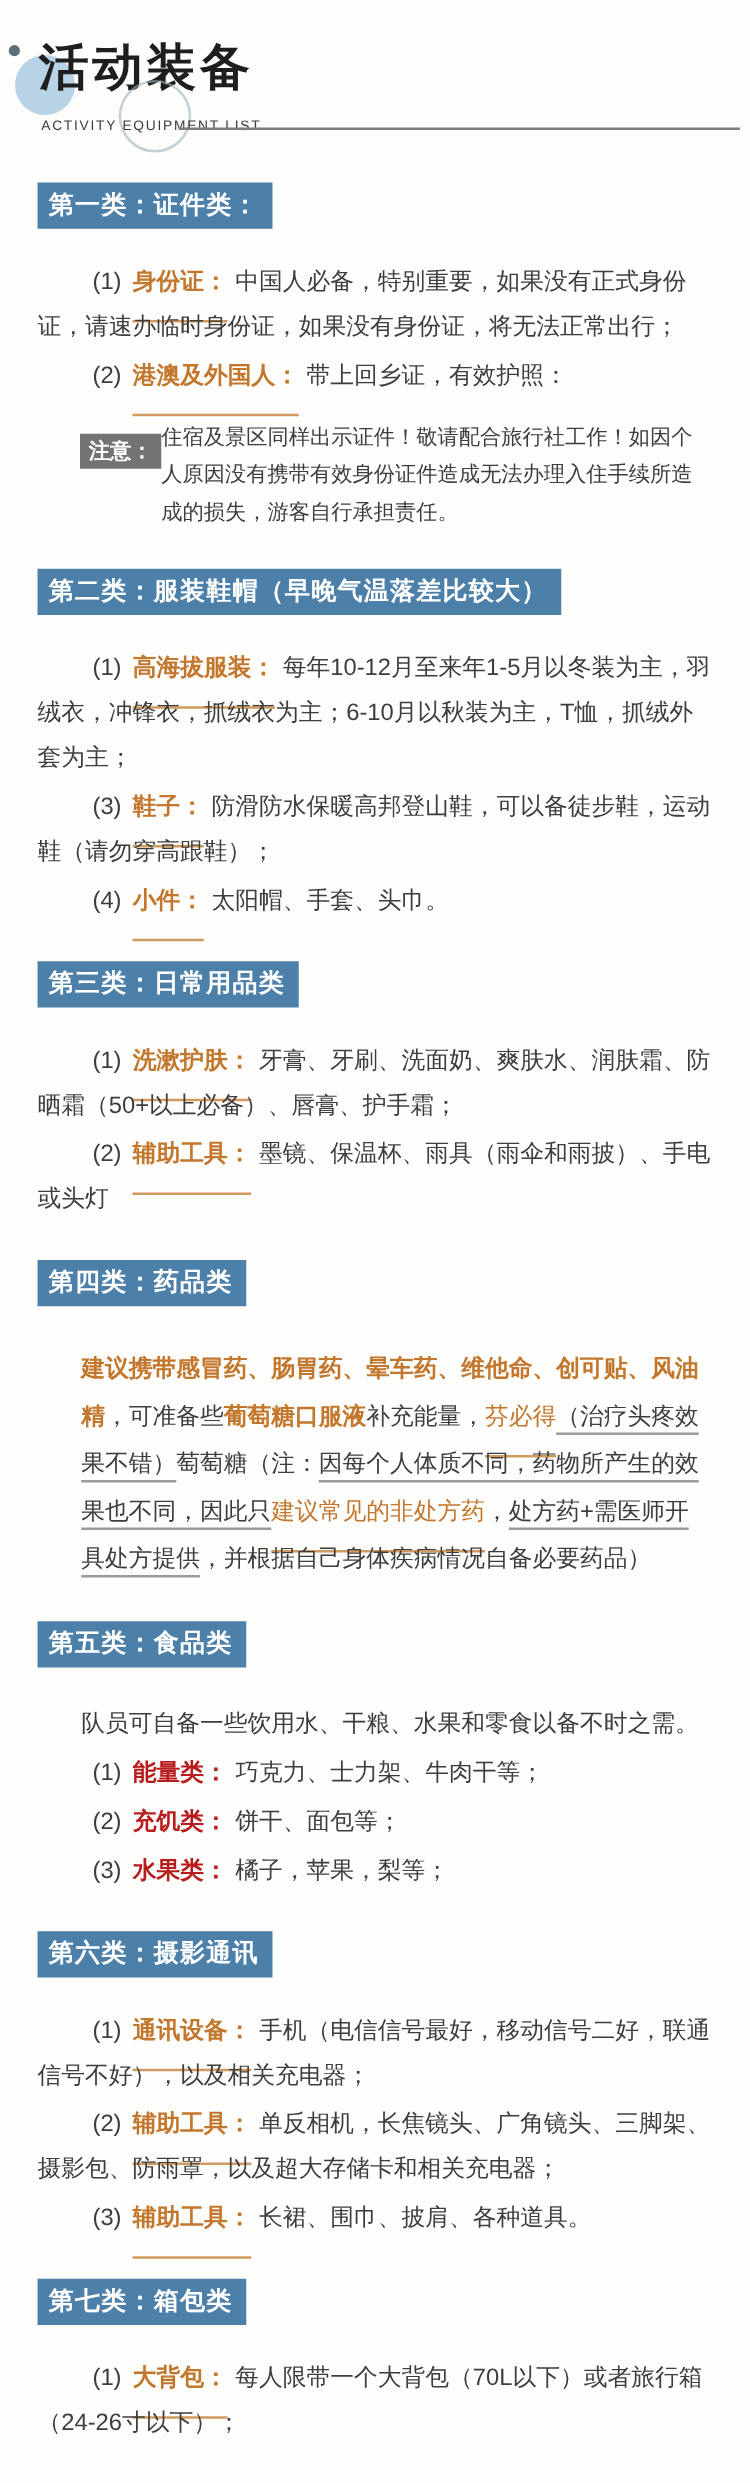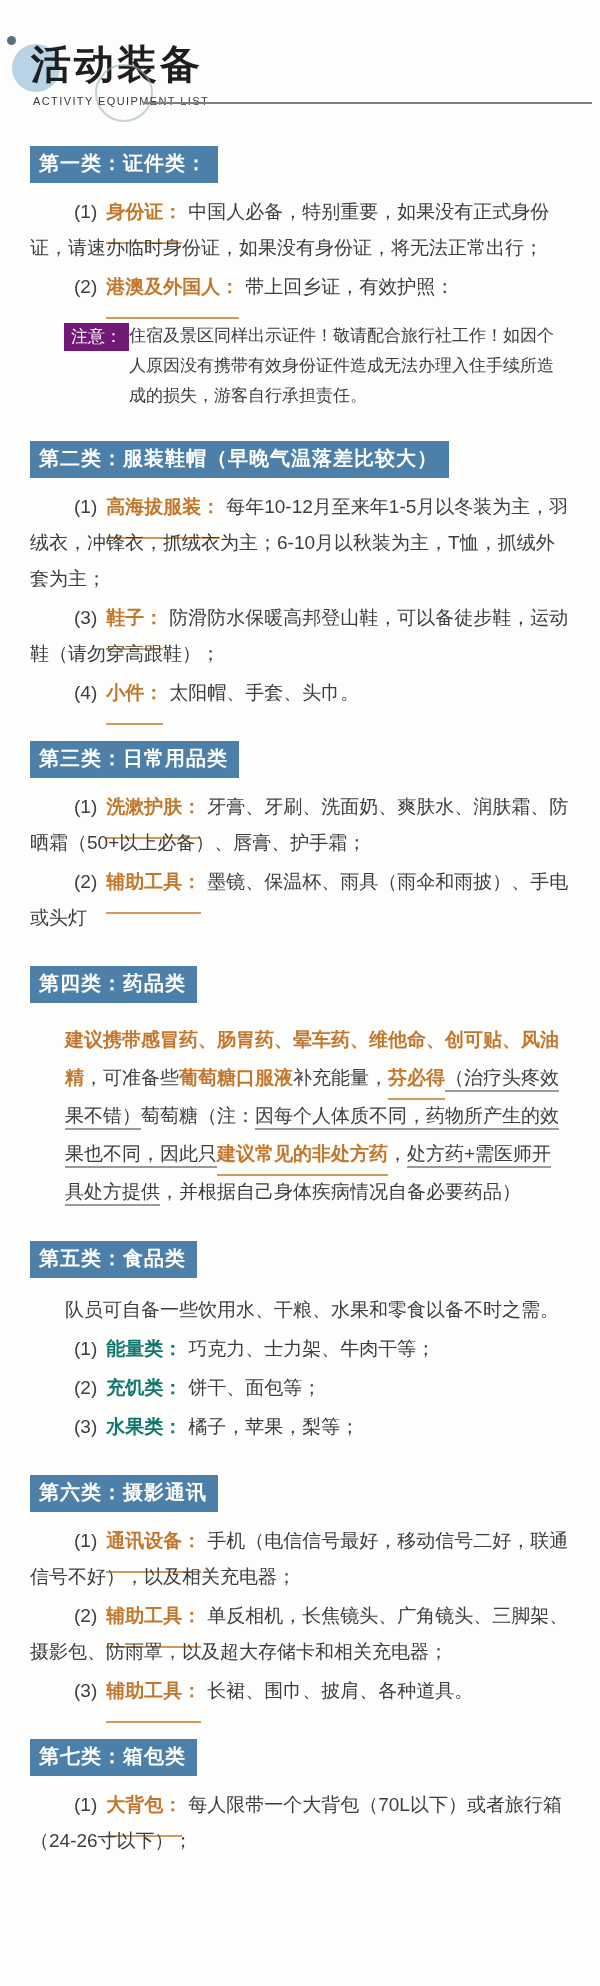--- a/index.html
+++ b/index.html
@@ -25,79 +25,79 @@
     position:absolute; left:7px; top:36px;
     width:9px; height:9px; border-radius:50%;
     background:#5c6e78;
   }
   .header-ring {
     position:absolute; left:95px; top:64px;
     width:54px; height:54px; border-radius:50%;
     border:2px solid #9db4ba; opacity:.6;
   }
   .title {
-    position:absolute; left:31px; top:42px;
+    position:absolute; left:31px; top:32px;
     font-size:40px; font-weight:900; color:#1e1e1e;
     letter-spacing:3px; line-height:1.1; white-space:nowrap;
   }
   .subtitle {
     position:absolute; left:33px; top:95px;
     font-size:11px; color:#3a3a3a; letter-spacing:1.4px; white-space:nowrap;
   }
   .header-rule {
     position:absolute; left:143px; top:102px;
     width:449px; height:0; border-top:2px solid #7d7d7d;
   }
 
   
   .section { margin:30px 30px 0 30px; }
   .section.first { margin-top:24px; }
   .sec-badge {
     display:inline-block;
     background:#4d80a9; color:#ffffff;
     font-size:20px; font-weight:bold; letter-spacing:1px;
     padding:4px 11px 6px 9px;
-    margin-bottom:8px;
+    margin-bottom:22px;
   }
   .item {
     margin:3px 0; font-size:19px; line-height:36px;
     text-indent:44px; color:#3d3d3d;
   }
   .num  { margin-right:9px; }
   .term {
     color:#c2772c; font-weight:bold;
     border-bottom:2px solid #d19a5e; padding-bottom:20px;
     margin-right:6px;
   }
-  .term.plainterm { color:#0f766e; border-bottom:none; }
+  .term.plainterm { color:#b91c1c; border-bottom:none; }
 
   
   .notice { display:flex; margin:16px 0 0 34px; }
   .notice-badge {
     flex:0 0 auto; align-self:flex-start;
-    background:#701a75; color:#fff;
-    font-size:17px; font-weight:normal;
-    padding:2px 7px 3px 7px; margin-top:2px;
+    background:#737373; color:#fff;
+    font-size:17px; font-weight:bold;
+    padding:2px 7px 3px 7px; margin-top:12px;
   }
   .notice-text {
     margin-left:0; width:432px;
     font-size:17px; line-height:30px; color:#3d3d3d;
   }
 
   
   .med-para {
     margin:10px 0 0 35px; width:505px;
     font-size:19px; line-height:38px;
   }
   .intro-para {
     margin:6px 0 2px 35px; width:505px;
     font-size:19px; line-height:36px;
   }
   .og  { color:#c2772c; font-weight:bold; }
-  .ogu { color:#c2772c; font-weight:bold; border-bottom:2px solid #d19a5e; padding-bottom:10px; }
+  .ogu { color:#c2772c; font-weight:normal; border-bottom:2px solid #d19a5e; padding-bottom:20px; }
   .plu { border-bottom:2px solid #9a9a9a; padding-bottom:2px; }
   .pl  { }
 </style>
 </head>
 <body>
 
 <div class="page">
 
   <div class="header">
     <div class="header-dot"></div>

